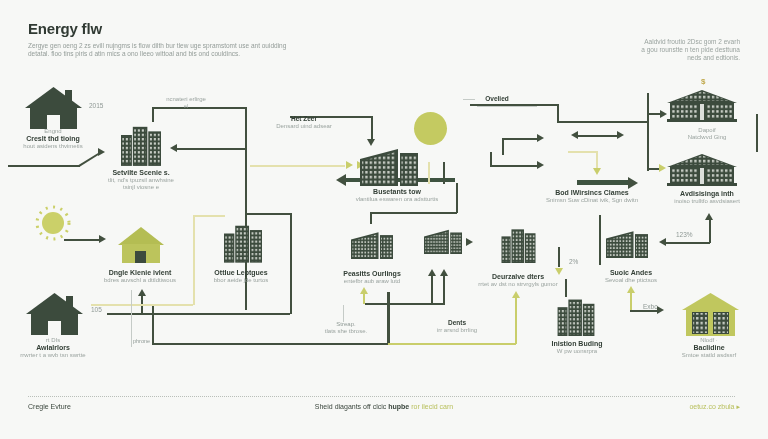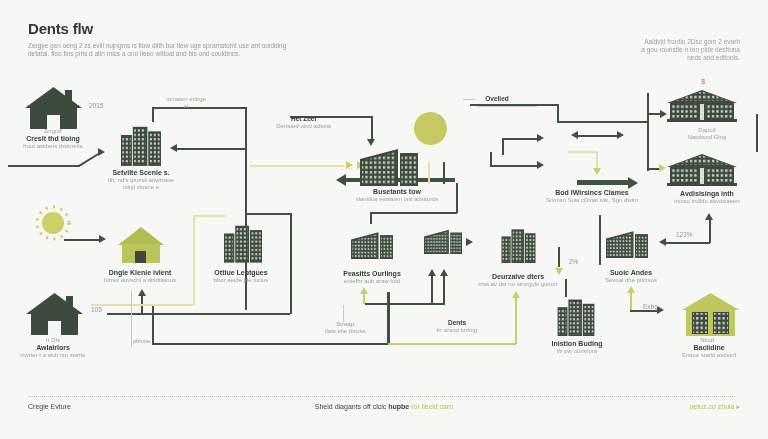--- a/index.html
+++ b/index.html
@@ -106,21 +106,21 @@
             <rect x="31" y="20" width="16" height="22"></rect>
           </g>
         <g fill="url(#winpat)">
             <rect x="11" y="21" width="14" height="20"></rect>
             <rect x="32" y="21" width="14" height="20"></rect>
           </g>
       </symbol>
     </defs>
   </svg>
 
-  <div class="title">Dents flw</div>
+  <div class="title">Energy flw</div>
   <div class="subtitle" style="top:42px">Zergye gen oeng 2 zs evill nujngms is flow dilth bur tlew uge spramstomt use ant ouidding</div>
   <div class="subtitle" style="top:50px">detatal. floo tins piris d atin mics a ono lleeo wittoal and bis ond couldincs.</div>
   <div class="note" style="top:38px">
     <span>Aaldvid froutio 2Dsc gom 2 evarh</span><br>
     <span>a gou rounstte n ten pide desttuna</span><br>
     <span>neds and edtionis.</span>
   </div>
 
   <div class="hl" style="left:152px;top:107px;width:94px"></div>
   <div class="vl" style="left:152px;top:107px;height:15px"></div>

